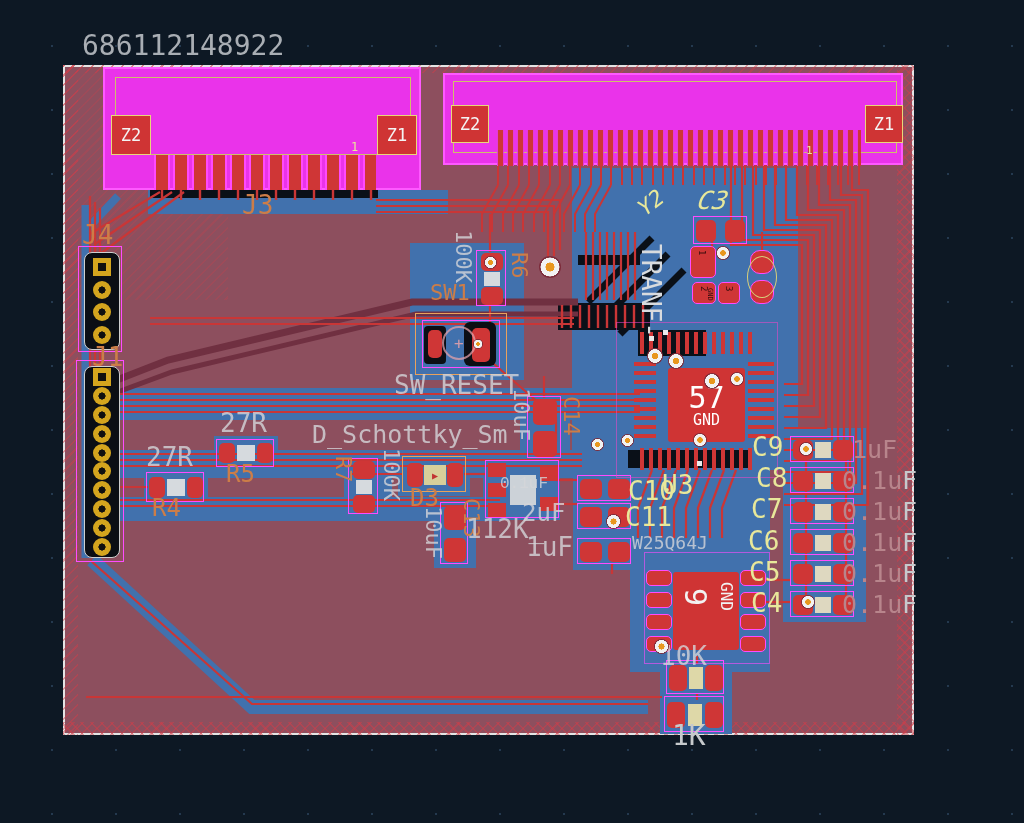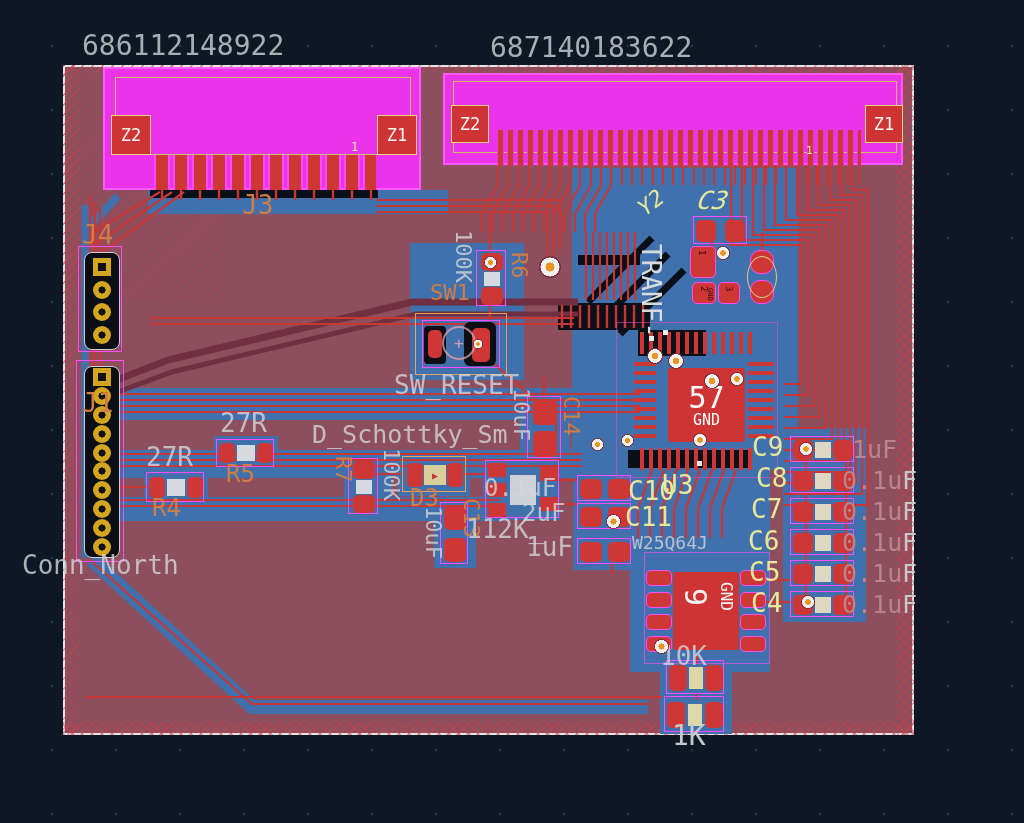--- a/index.html
+++ b/index.html
@@ -381,26 +381,24 @@
     <div class="pad padr" style="left:2px;top:5px;width:18px;height:26px;"></div>
     <div class="pad padr" style="left:40px;top:5px;width:18px;height:26px;"></div>
     <div class="mid" style="left:23px;top:7px;width:14px;height:22px;background:#ded8a8;"></div>
   </div>
 
   <div class="dot" style="left:649px;top:336px;"></div>
   <div class="dot" style="left:663px;top:330px;"></div>
   <div class="dot" style="left:697px;top:461px;"></div>
 
   <span class="lbl titlegrey" style="left:82px;top:24px;font-size:28px;">686112148922</span>
-  <span class="lbl titlegrey" style="left:490px;top:26px;font-size:28px;">687140183622</span>
 
   <span class="lbl orange" style="left:242px;top:192px;font-size:26px;">J3</span>
   <span class="lbl orange" style="left:82px;top:222px;font-size:26px;">J4</span>
-  <span class="lbl orange" style="left:82px;top:344px;font-size:26px;margin-top:46px;">J1</span>
-  <span class="lbl grey" style="left:22px;top:552px;font-size:26px;">Conn_North</span>
+  <span class="lbl orange" style="left:92px;top:344px;font-size:26px;">J1</span>
 
   <span class="lbl grey" style="left:220px;top:410px;font-size:26px;">27R</span>
   <span class="lbl orange" style="left:226px;top:462px;font-size:24px;">R5</span>
   <span class="lbl grey" style="left:146px;top:444px;font-size:26px;">27R</span>
   <span class="lbl orange" style="left:152px;top:496px;font-size:24px;">R4</span>
 
   <span class="lbl grey vert" style="left:474px;top:230px;font-size:22px;">100K</span>
   <span class="lbl orange" style="left:430px;top:282px;font-size:22px;">SW1</span>
   <span class="lbl orange vert" style="left:530px;top:252px;font-size:22px;">R6</span>
   <span class="lbl grey" style="left:394px;top:372px;font-size:26px;">SW_RESET</span>
@@ -408,21 +406,21 @@
   <span class="lbl grey" style="left:312px;top:422px;font-size:25px;">D_Schottky_Sm</span>
   <span class="lbl orange vert" style="left:354px;top:456px;font-size:22px;">R7</span>
   <span class="lbl grey vert" style="left:402px;top:448px;font-size:22px;">100K</span>
   <span class="lbl orange" style="left:410px;top:486px;font-size:24px;">D3</span>
 
   <span class="lbl grey vert" style="left:532px;top:388px;font-size:22px;">10uF</span>
   <span class="lbl orange vert" style="left:582px;top:396px;font-size:22px;">C14</span>
   <span class="lbl grey vert" style="left:444px;top:506px;font-size:22px;">10uF</span>
   <span class="lbl orange vert" style="left:482px;top:498px;font-size:22px;">C13</span>
 
-  <span class="lbl grey" style="left:484px;top:476px;font-size:24px;">0.1uF</span>
+  <span class="lbl grey" style="left:500px;top:476px;font-size:16px;font-family:Liberation Mono, monospace;">0.1uF</span>
   <span class="lbl grey" style="left:522px;top:501px;font-size:24px;">2uF</span>
   <span class="lbl grey" style="left:466px;top:516px;font-size:26px;">112K_</span>
   <span class="lbl grey" style="left:526px;top:534px;font-size:26px;">1uF</span>
 
   <span class="lbl yellow" style="left:628px;top:478px;font-size:26px;">C10</span>
   <span class="lbl yellow" style="left:662px;top:472px;font-size:26px;">U3</span>
   <span class="lbl yellow" style="left:625px;top:504px;font-size:26px;">C11</span>
   <span class="lbl grey" style="left:632px;top:534px;font-size:18px;">W25Q64J</span>
   <span class="lbl grey" style="left:660px;top:643px;font-size:26px;">10K</span>
   <span class="lbl edgegrey" style="left:672px;top:722px;font-size:28px;">1K</span>

